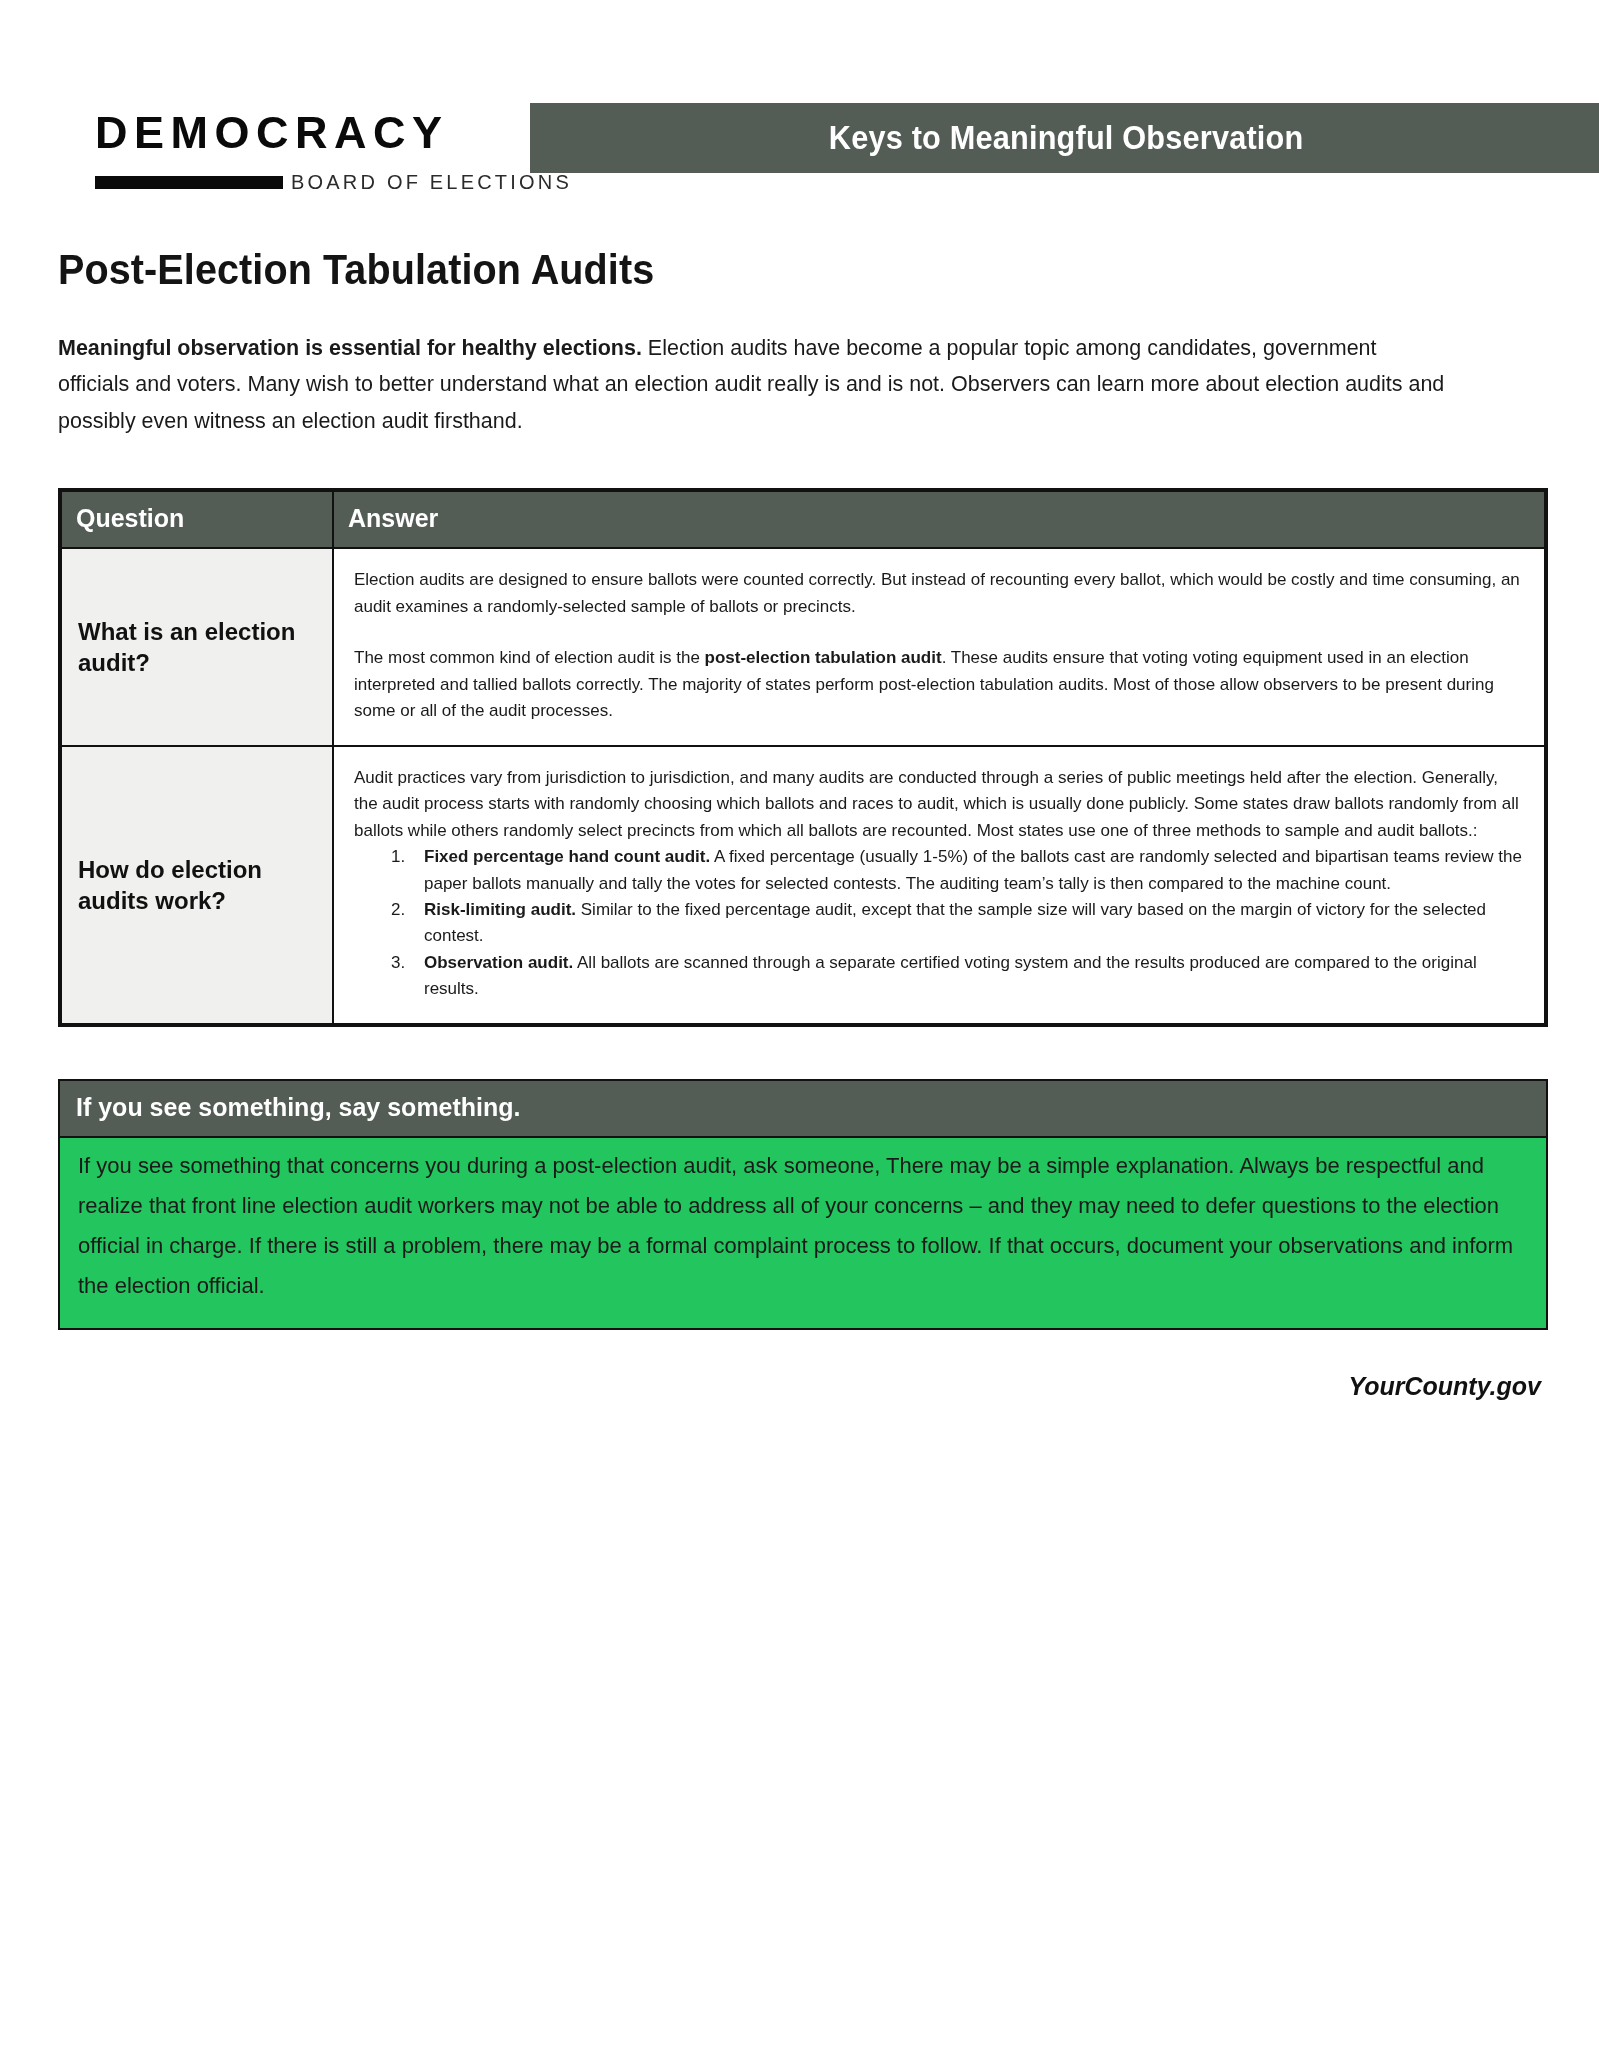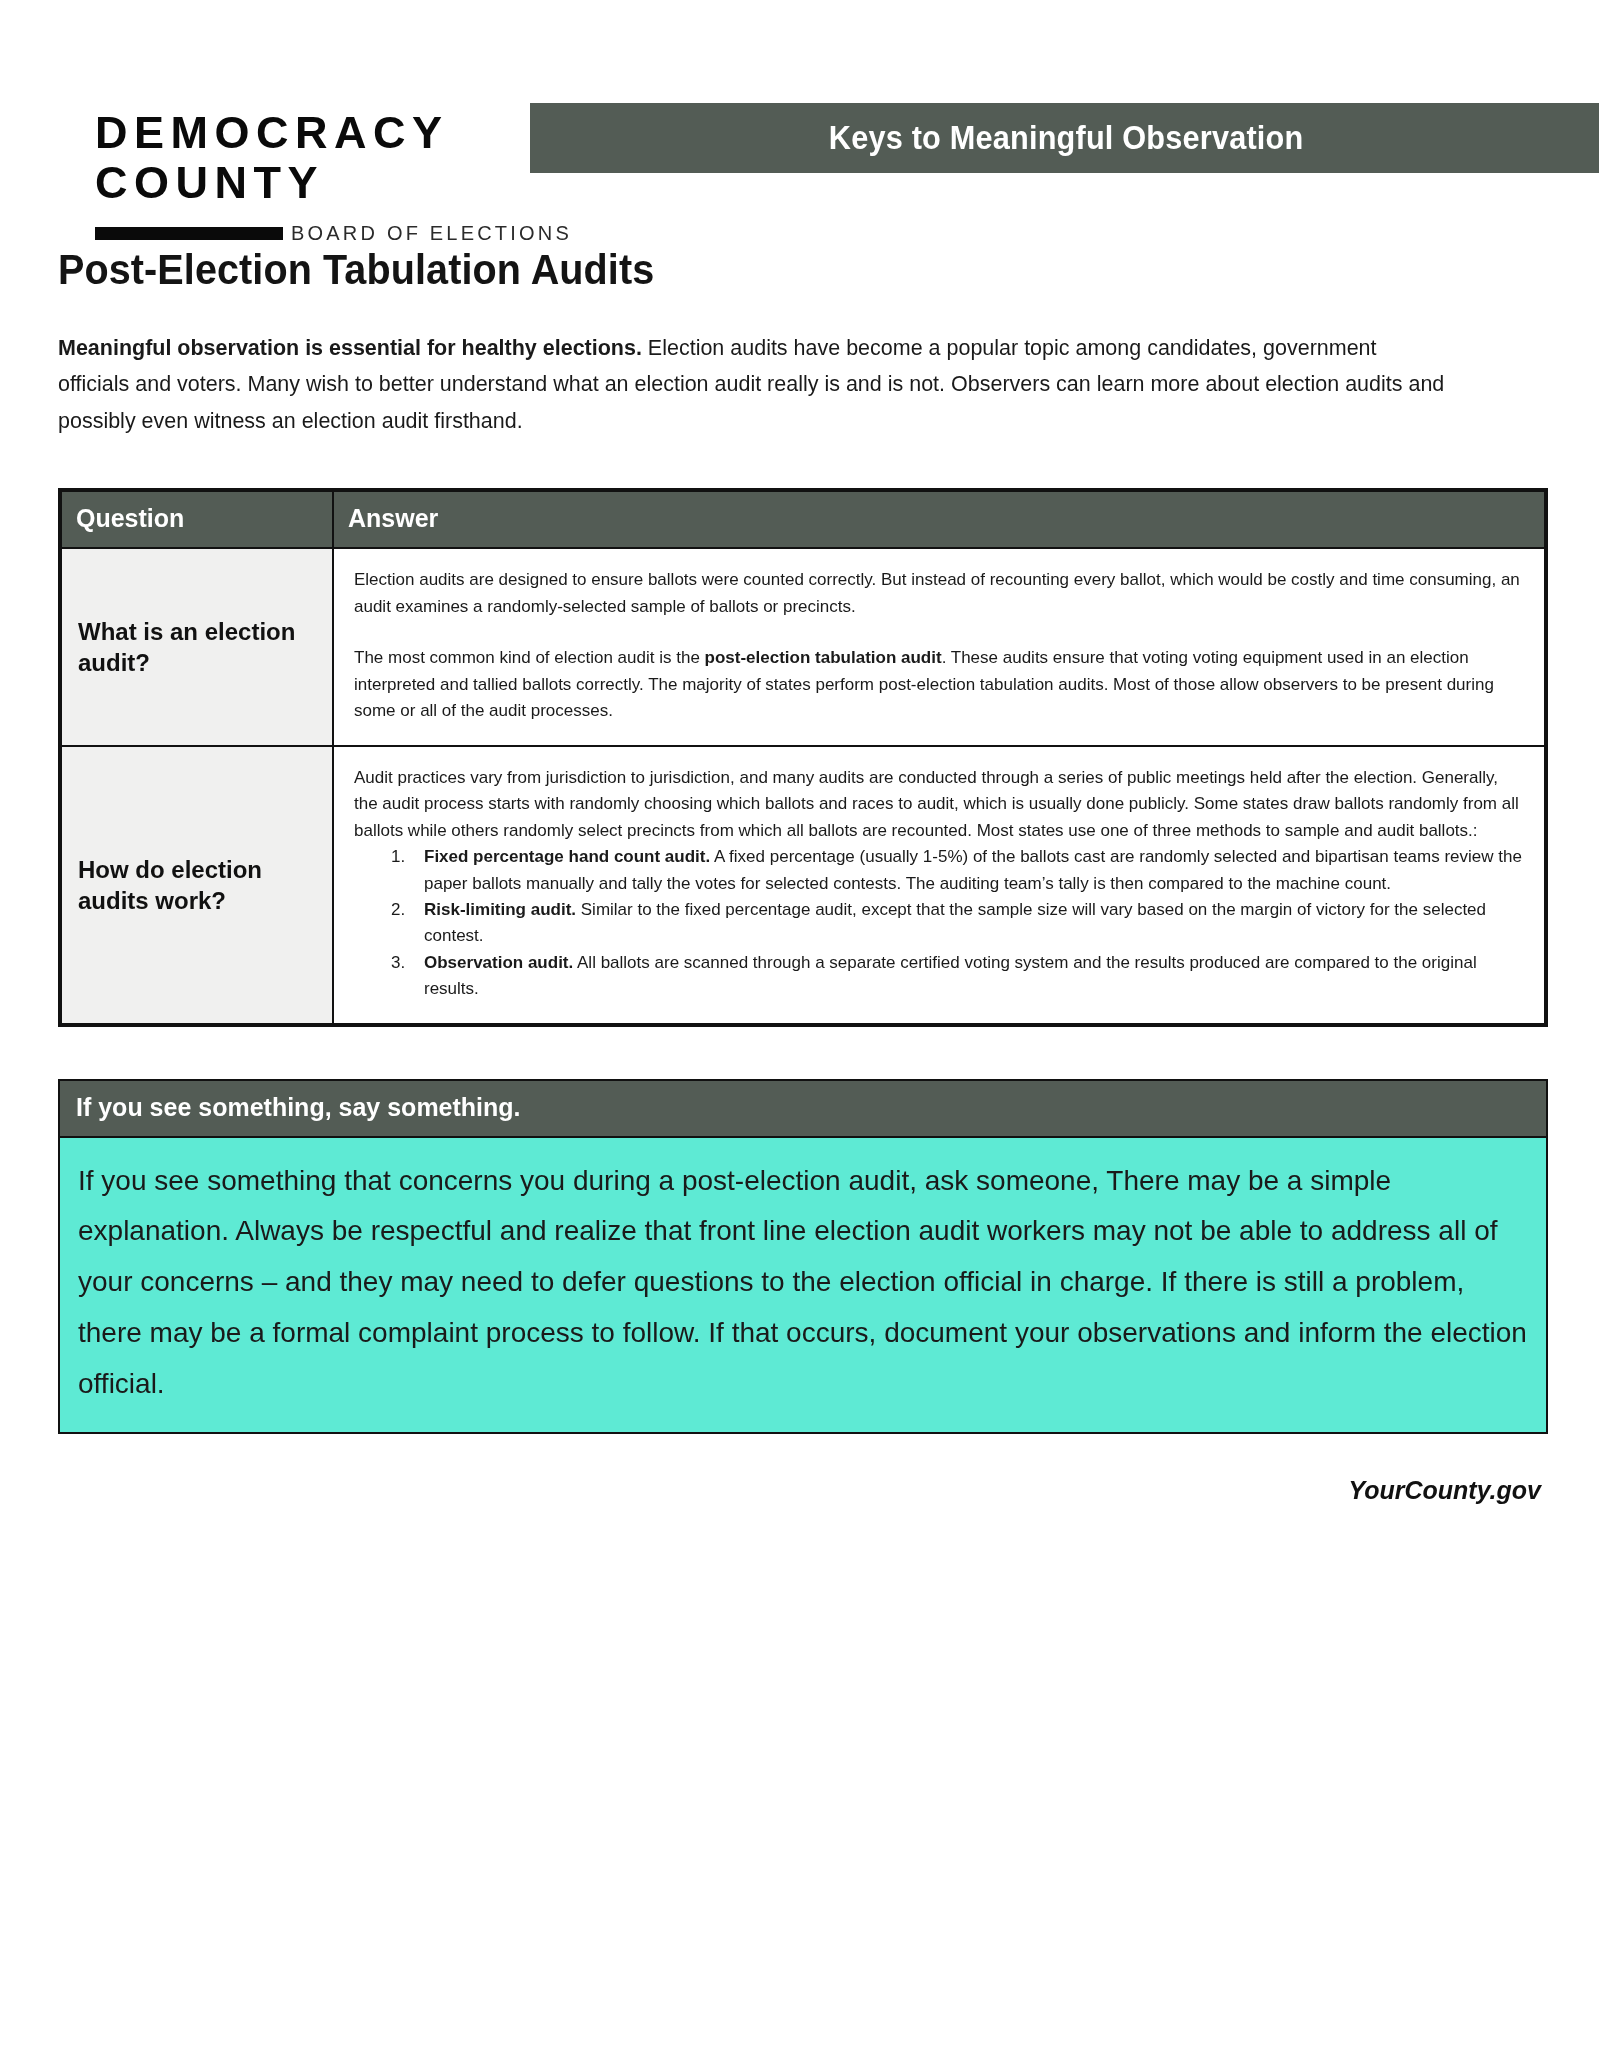--- a/index.html
+++ b/index.html
@@ -185,23 +185,23 @@
   }
   .callout-head {
     background: #535c55;
     color: #ffffff;
     font-weight: bold;
     font-size: 25px;
     padding: 12px 16px 14px 16px;
     border-bottom: 2.5px solid #111111;
   }
   .callout-body {
-    background: #5eead4;
-    padding: 18px 18px 22px 18px;
-    font-size: 28px;
+    background: #22c55e;
+    padding: 8px 18px 22px 18px;
+    font-size: 22px;
     line-height: 1.82;
     color: #1a1a1a;
   }
 
   
   .footer {
     margin-top: 42px;
     margin-right: -17px;
     text-align: right;
     font-weight: bold;
@@ -212,21 +212,20 @@
 </style>
 </head>
 <body>
 
 <div class="page">
 
   <div class="header-row">
 
     <div class="logo-block">
       <div class="logo-word">DEMOCRACY</div>
-      <div class="logo-word">COUNTY</div>
       <div class="logo-sub-row">
         <div class="logo-bar"></div>
         <div class="logo-sub-text">BOARD OF ELECTIONS</div>
       </div>
     </div>
 
     <div class="banner">
       <span class="banner-text">Keys to Meaningful Observation</span>
     </div>
 

